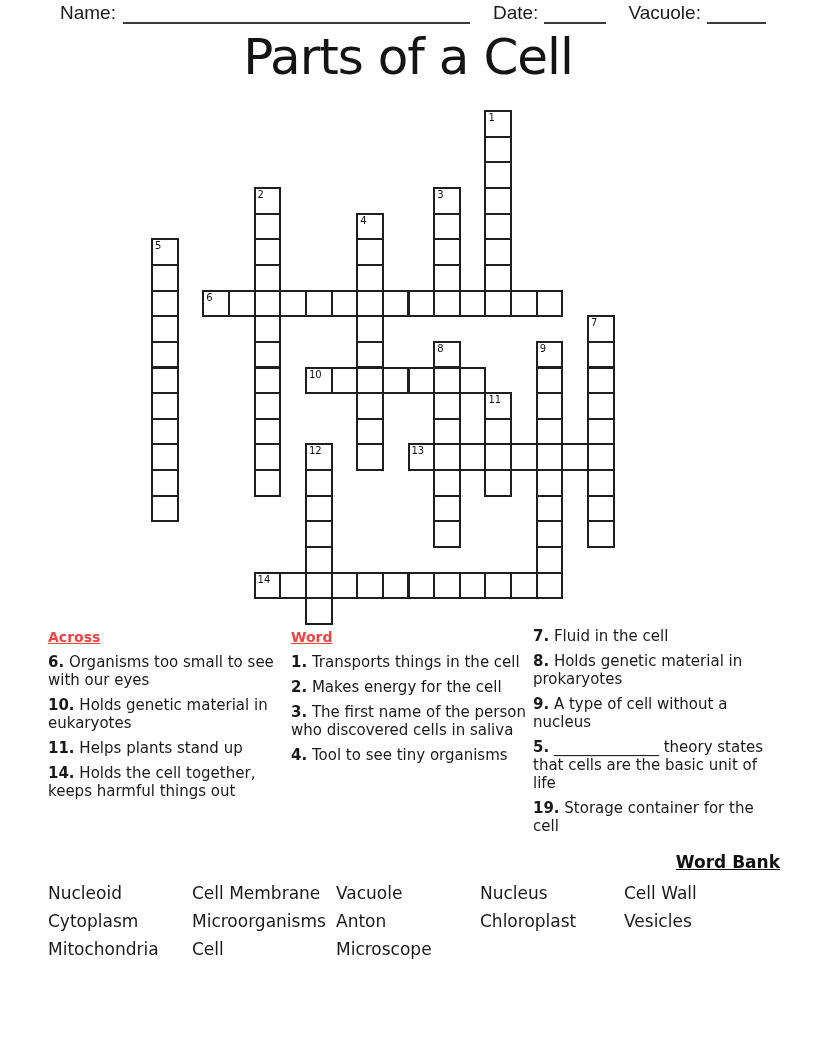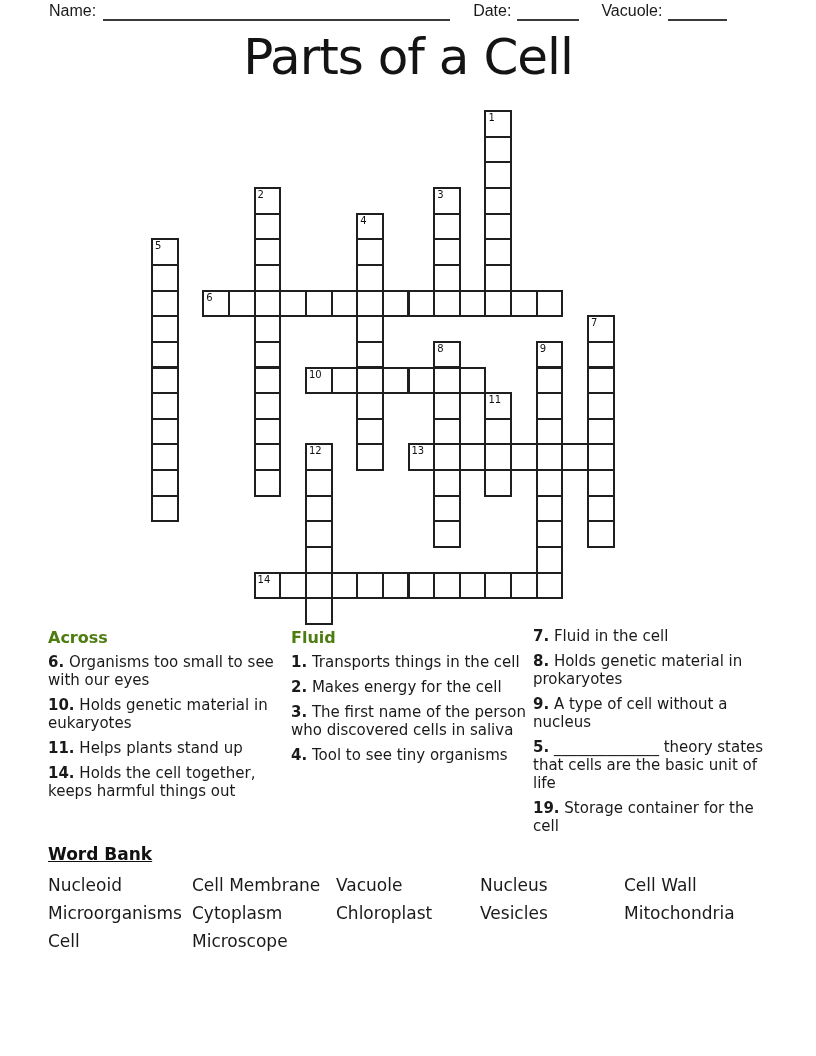--- a/index.html
+++ b/index.html
@@ -1,52 +1,52 @@
 <!DOCTYPE html>
 <html><head>
 <meta charset="utf-8">
 <style>
   html,body{margin:0;padding:0;background:#fff;}
   .page{position:relative;width:816px;height:1056px;background:#fff;overflow:hidden;
         font-family:"DejaVu Sans",sans-serif;color:#1a1a1a;}
 
   
-  .hdr{position:absolute;top:2px;left:49px;display:flex;
-       font-family:"Liberation Sans",sans-serif;font-size:16px;color:#1a1a1a;}
+  .hdr{position:absolute;top:2px;left:60px;display:flex;align-items:flex-end;
+       font-family:"Liberation Sans",sans-serif;font-size:19px;color:#1a1a1a;}
   .hdr .lbl{white-space:nowrap;}
   .blank{display:inline-block;border-bottom:2px solid #3a3a3a;height:17px;}
   .blank.name{width:347px;margin-left:7px;}
   .blank.date{width:62px;margin-left:6px;}
   .blank.period{width:59px;margin-left:6px;}
   .gap1{width:23px;} .gap2{width:22px;}
 
   
   .title{position:absolute;top:28px;left:0;width:100%;text-align:center;
          font-size:50px;letter-spacing:-1px;color:#141414;font-weight:500;}
 
   
   .grid-layer{position:absolute;top:0;left:0;width:816px;height:1056px;}
   .cw-cell{position:absolute;width:27.65px;height:27.65px;box-sizing:border-box;
            border:2px solid #1f1f1f;background:#fff;}
   .cw-num{position:absolute;top:0;left:2px;font-size:10px;line-height:11px;color:#111;}
 
   
   .clue-col{position:absolute;font-size:15px;line-height:18px;color:#1a1a1a;}
-  .clue-col h3{margin:0 0 7px 0;font-size:16px;line-height:17px;font-weight:bold;
-               color:#4d7c0f;}
+  .clue-col h3{margin:0 0 7px 0;font-size:14px;line-height:17px;font-weight:bold;
+               text-decoration:underline;color:#ef4444;}
   .clue{margin:0 0 7px 0;}
   .clue .num{font-weight:bold;}
   #col-across{left:48px;top:629px;width:230px;}
   #col-down1{left:291px;top:629px;width:242px;}
   #col-down2{left:533px;top:627px;width:240px;}
 
   
   .bank{position:absolute;left:48px;top:845px;width:740px;}
-  .bank h3{margin:0;font-size:17px;line-height:19px;font-weight:bold;
-           text-decoration:underline;color:#111;}
+  .bank h3{margin:8px;font-size:17px;line-height:19px;font-weight:bold;
+           text-decoration:underline;color:#111;text-align:right;}
   .bank-grid{margin-top:11px;display:grid;grid-template-columns:repeat(5,144px);
              grid-auto-rows:28px;font-size:17px;}
 </style>
 </head>
 <body>
 
 <div class="page">
 
   <div class="hdr">
     <span class="lbl">Name:</span>
@@ -209,21 +209,21 @@
     <h3>Across</h3>
     <div>
         <p class="clue"><span class="num">6.</span> Organisms too small to see with our eyes</p>
         <p class="clue"><span class="num">10.</span> Holds genetic material in eukaryotes</p>
         <p class="clue"><span class="num">11.</span> Helps plants stand up</p>
         <p class="clue"><span class="num">14.</span> Holds the cell together, keeps harmful things out</p>
       </div>
   </div>
 
   <div class="clue-col" id="col-down1">
-    <h3>Fluid</h3>
+    <h3>Word</h3>
     <div>
         <p class="clue"><span class="num">1.</span> Transports things in the cell</p>
         <p class="clue"><span class="num">2.</span> Makes energy for the cell</p>
         <p class="clue"><span class="num">3.</span> The first name of the person who discovered cells in saliva</p>
         <p class="clue"><span class="num">4.</span> Tool to see tiny organisms</p>
       </div>
   </div>
 
   <div class="clue-col" id="col-down2">
     <div>
@@ -236,22 +236,23 @@
   </div>
 
   <div class="bank">
     <h3>Word Bank</h3>
     <div class="bank-grid">
         <div>Nucleoid</div>
         <div>Cell Membrane</div>
         <div>Vacuole</div>
         <div>Nucleus</div>
         <div>Cell Wall</div>
+        <div>Cytoplasm</div>
         <div>Microorganisms</div>
-        <div>Cytoplasm</div>
+        <div>Anton</div>
         <div>Chloroplast</div>
         <div>Vesicles</div>
         <div>Mitochondria</div>
         <div>Cell</div>
         <div>Microscope</div>
       </div>
   </div>
 
 </div>
 

